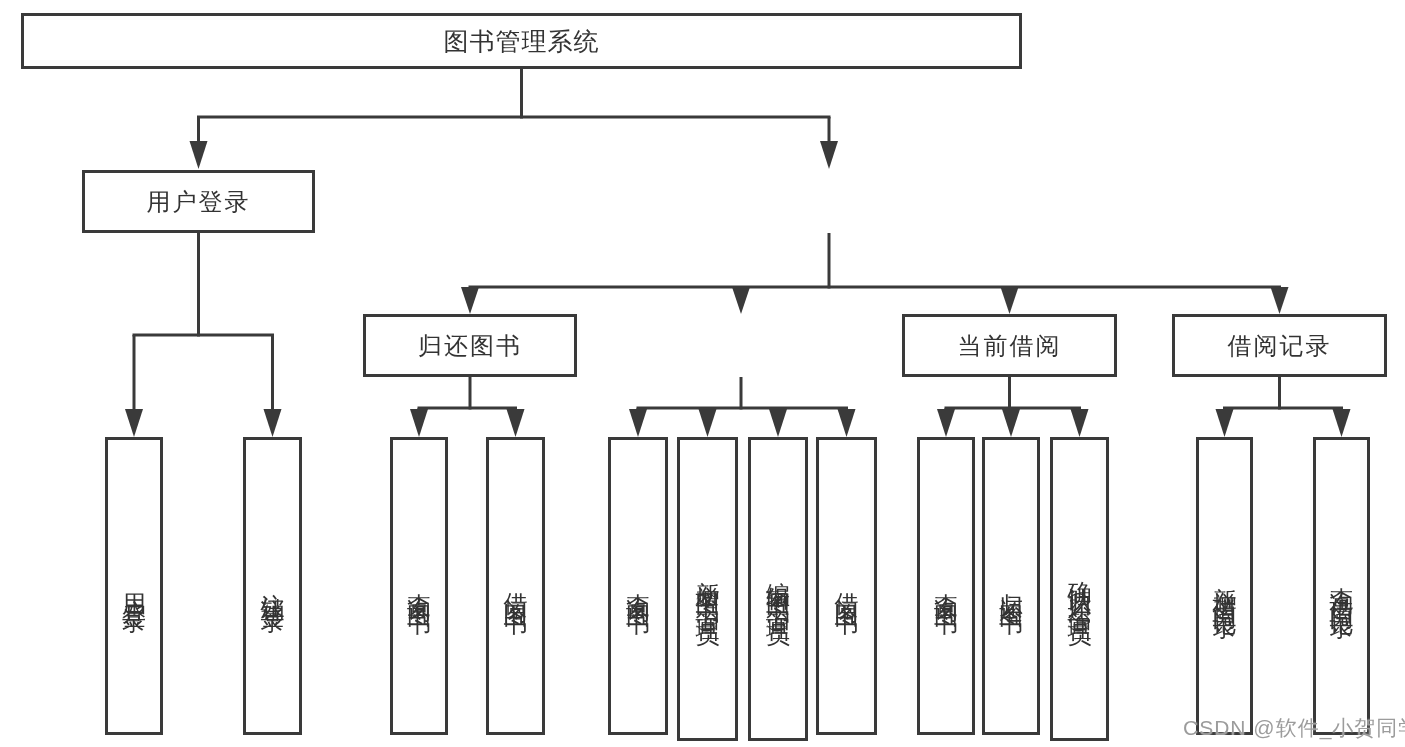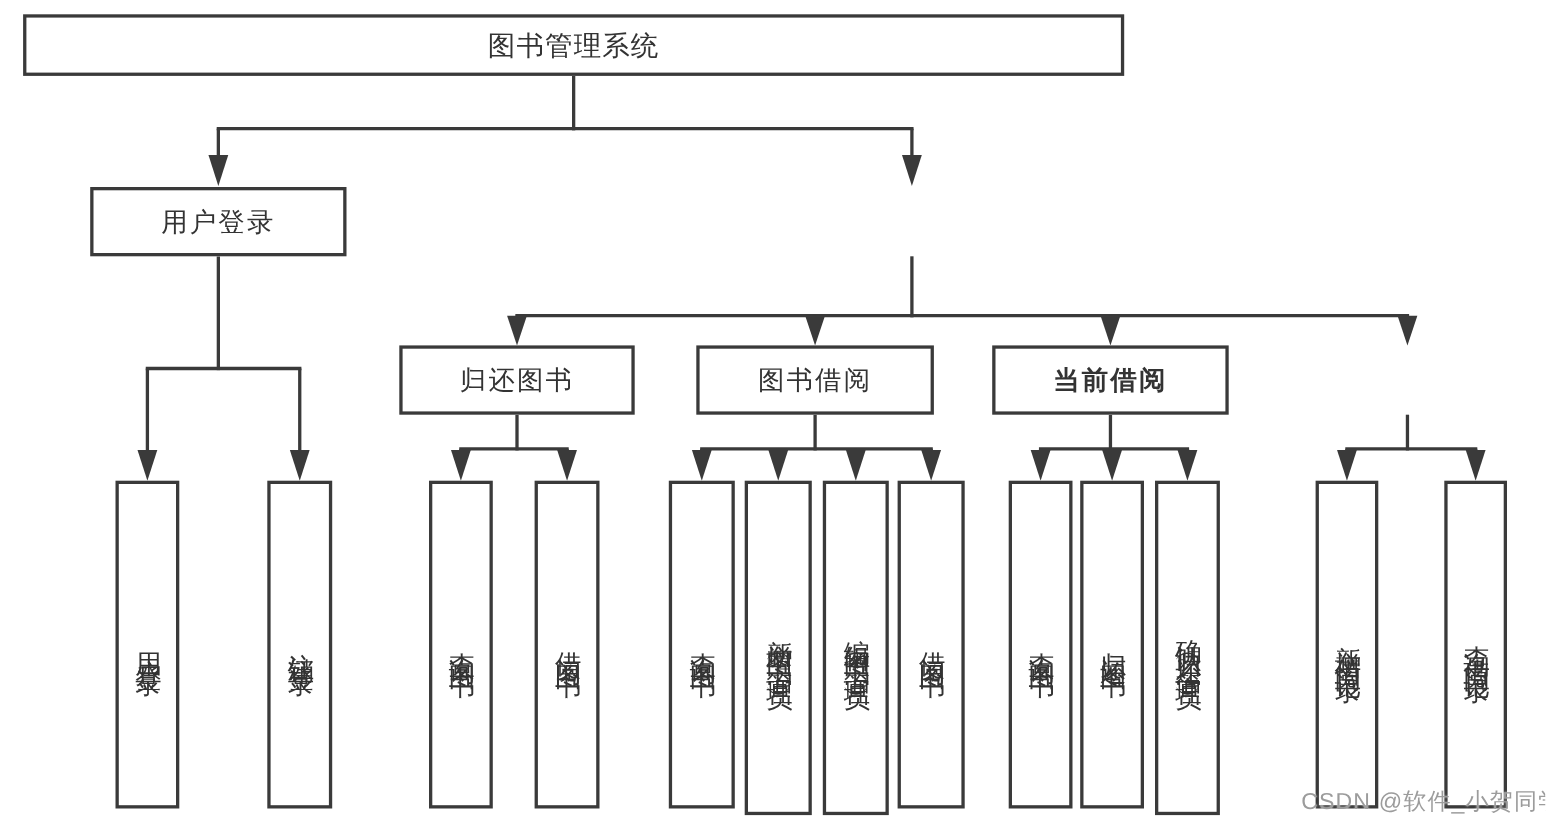--- a/index.html
+++ b/index.html
@@ -129,25 +129,25 @@
     <span class="h-label root-label">图书管理系统</span>
   </div>
 
   <div class="box" style="left:82px; top:170px; width:233px; height:63px;">
     <span class="h-label">用户登录</span>
   </div>
 
   <div class="box" style="left:363px; top:314px; width:214px; height:63px;">
     <span class="h-label">归还图书</span>
   </div>
-  <div class="box" style="left:633px; top:314px; width:216px; height:63px;">
-    <span class="h-label">图书借阅</span>
+  <div class="box" style="left:902px; top:314px; width:215px; height:63px;">
+    <span class="h-label">当前借阅</span>
   </div>
-  <div class="box" style="left:902px; top:314px; width:215px; height:63px;font-weight:bold;">
-    <span class="h-label">当前借阅</span>
+  <div class="box" style="left:1172px; top:314px; width:215px; height:63px;">
+    <span class="h-label">借阅记录</span>
   </div>
 
   <div class="box" style="left:105px; top:437px; width:58px; height:298px;">
     <span class="v-label">用户登录</span>
   </div>
   <div class="box" style="left:243px; top:437px; width:59px; height:298px;">
     <span class="v-label">注销登录</span>
   </div>
 
   <div class="box" style="left:390px; top:437px; width:58px; height:298px;">

